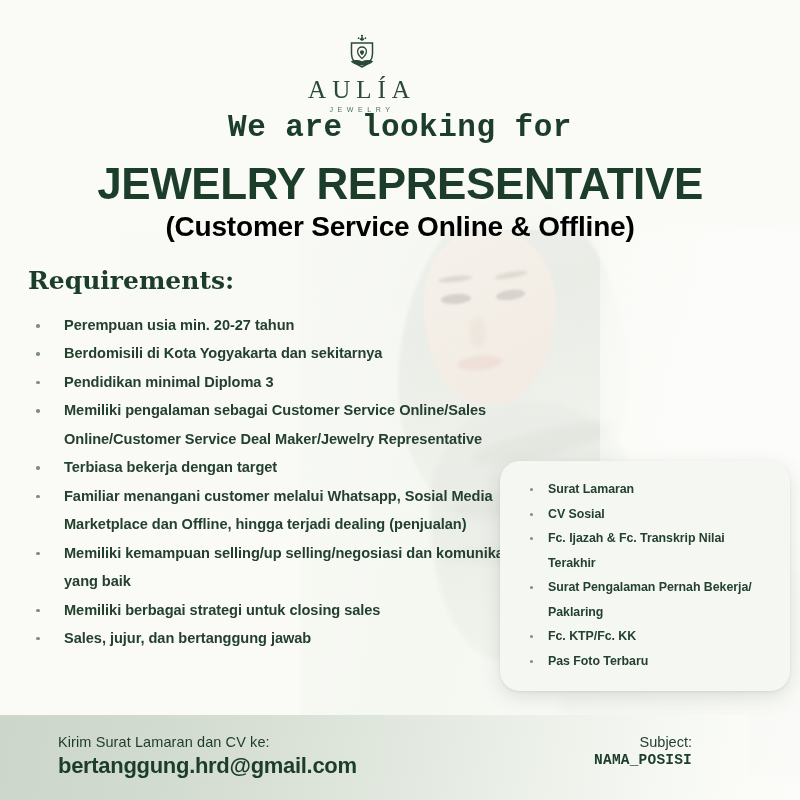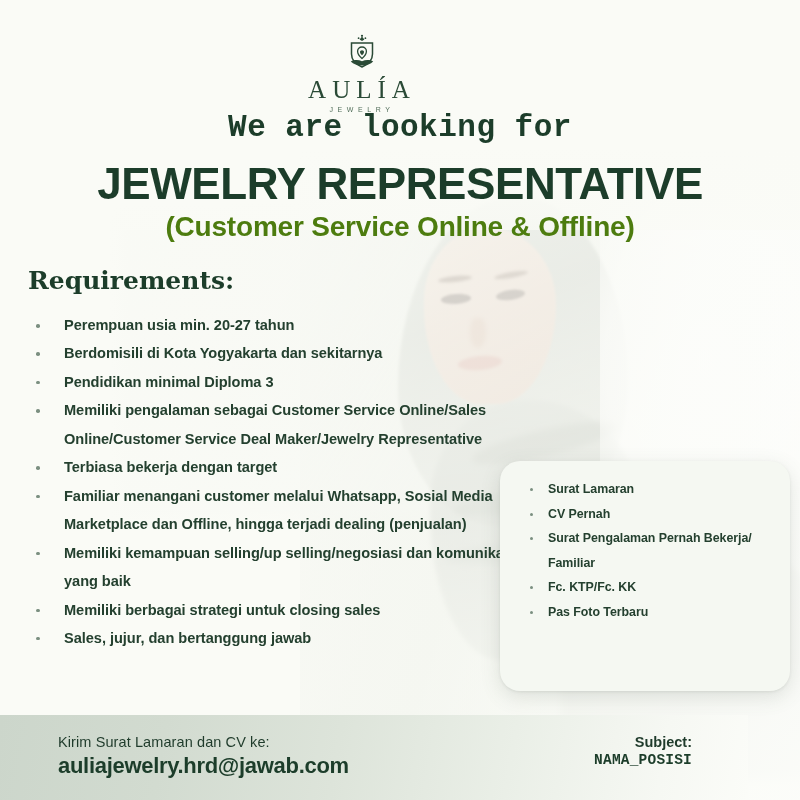--- a/index.html
+++ b/index.html
@@ -265,21 +265,21 @@
     font-size: 44px;
     color: #1c3d2a;
     letter-spacing: -0.4px;
     line-height: 1.12;
     margin-top: 14px;
   }
   .subtitle {
     font-family: "Liberation Sans", sans-serif;
     font-weight: 700;
     font-size: 28px;
-    color: #4d7c0f;
+    color: #000000;
     letter-spacing: -0.2px;
     line-height: 1.15;
     margin-top: 3px;
   }
 
   
   .req-block {
     position: absolute;
     left: 28px;
     top: 232px;
@@ -402,21 +402,21 @@
     margin-top: 2px;
   }
   .footer-right {
     position: absolute;
     right: 56px;
     top: 18px;
     text-align: right;
   }
   .subject-label {
     font-size: 14.5px;
-    font-weight: 700;
+    font-weight: 400;
     color: #1f3b2b;
     line-height: 1.25;
   }
   .subject-value {
     font-size: 14.5px;
     font-weight: 700;
     color: #1c3d2a;
     line-height: 1.25;
     letter-spacing: 0.2px;
     font-family: Liberation Mono, monospace;
@@ -481,32 +481,33 @@
       <li>Familiar menangani customer melalui Whatsapp, Sosial Media Marketplace dan Offline, hingga terjadi dealing (penjualan)</li>
       <li>Memiliki kemampuan selling/up selling/negosiasi dan komunikasi yang baik</li>
       <li>Memiliki berbagai strategi untuk closing sales</li>
       <li>Sales, jujur, dan bertanggung jawab</li>
     </ul>
   </div>
 
   <div class="card">
     <ul class="card-bullets">
       <li>Surat Lamaran</li>
-      <li>CV Pernah</li>
+      <li>CV Sosial</li>
+      <li>Fc. Ijazah &amp; Fc. Transkrip Nilai Terakhir</li>
       <li>Surat Pengalaman Pernah Bekerja/</li>
-      <li class="cont">Familiar</li>
+      <li class="cont">Paklaring</li>
       <li>Fc. KTP/Fc. KK</li>
       <li>Pas Foto Terbaru</li>
     </ul>
   </div>
 
   <div class="footer">
     <div class="footer-left">
       <div class="kirim-label">Kirim Surat Lamaran dan CV ke:</div>
-      <div class="email">auliajewelry.hrd@jawab.com</div>
+      <div class="email">bertanggung.hrd@gmail.com</div>
     </div>
     <div class="footer-right">
       <div class="subject-label">Subject:</div>
       <div class="subject-value">NAMA_POSISI</div>
     </div>
   </div>
 
 </div>
 
 </body></html>

